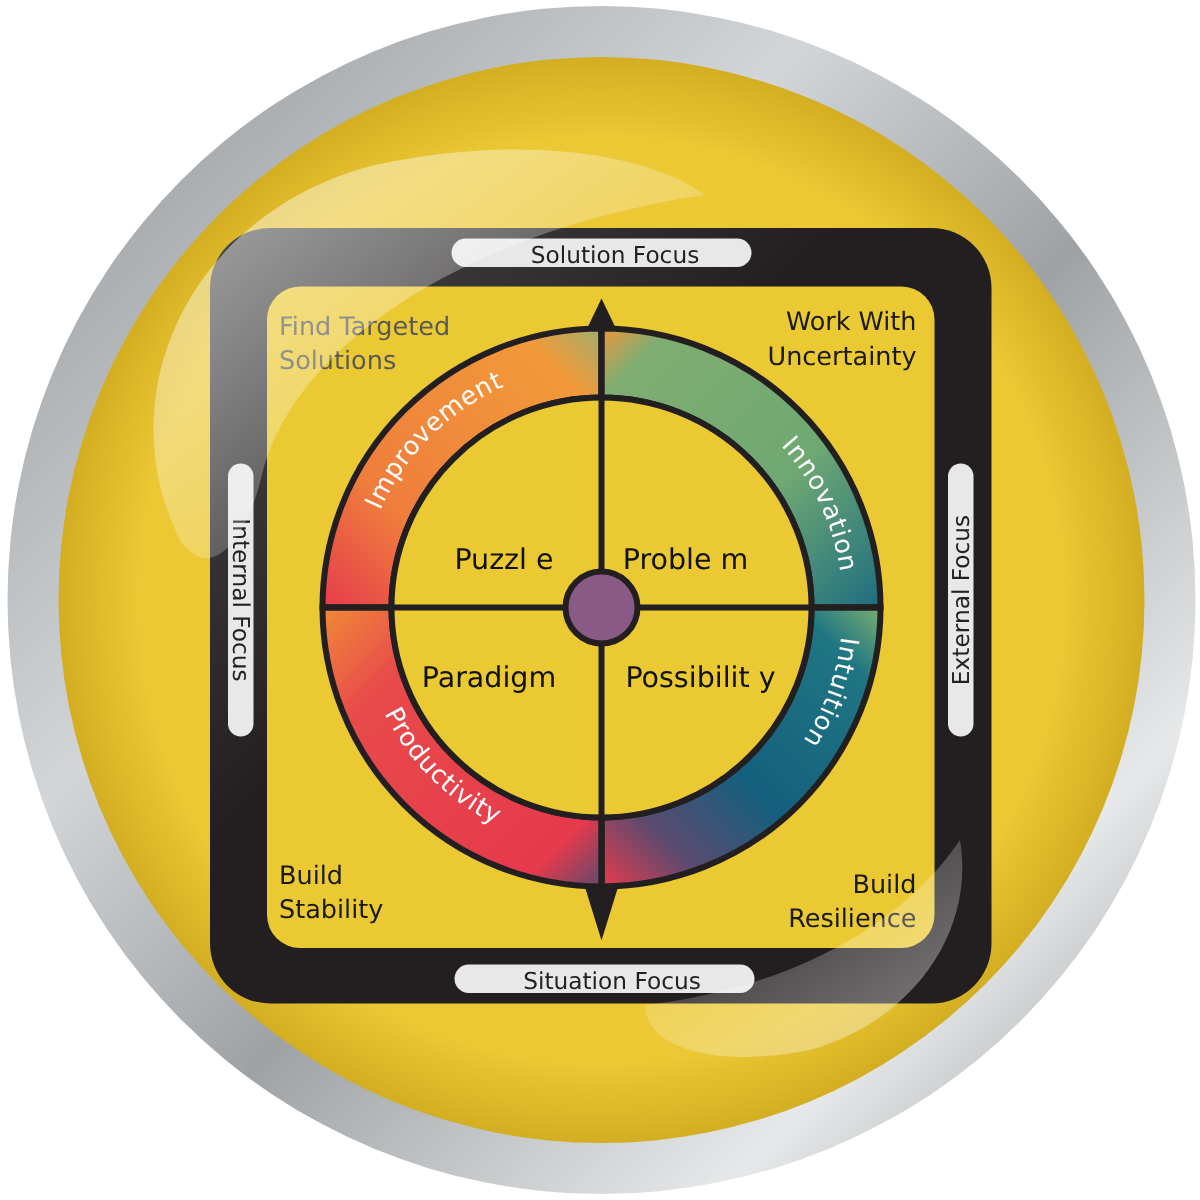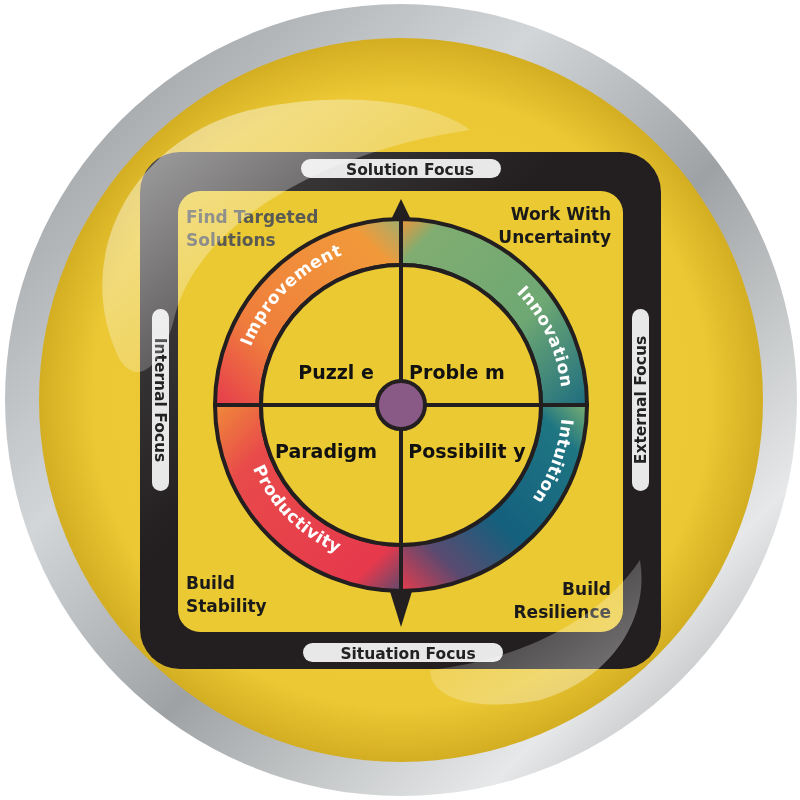--- a/index.html
+++ b/index.html
@@ -1,17 +1,17 @@
 <!DOCTYPE html>
 <html><head>
 <meta charset="utf-8">
 <style>
   html, body { margin: 0; padding: 0; background: #ffffff; }
   body { width: 800px; height: 800px; overflow: hidden; position: relative; font-family: "DejaVu Sans", sans-serif; }
-  #stage { position: absolute; left: 0; top: 0; width: 692px; height: 800px; font-weight: bold; }
+  #stage { position: absolute; left: 0; top: 0; width: 692px; height: 800px; }
   svg text { font-family: "DejaVu Sans", sans-serif; }
   .quad-label { font-size: 19px; fill: #111111; }
   .corner-label { font-size: 17px; fill: #1a1a1a; }
   .pill-label { font-size: 15.5px; fill: #222222; }
   .ring-label { font-size: 17px; fill: #ffffff; letter-spacing: 0.5px; }
 </style>
 </head>
 <body>
 
 <div id="stage">

